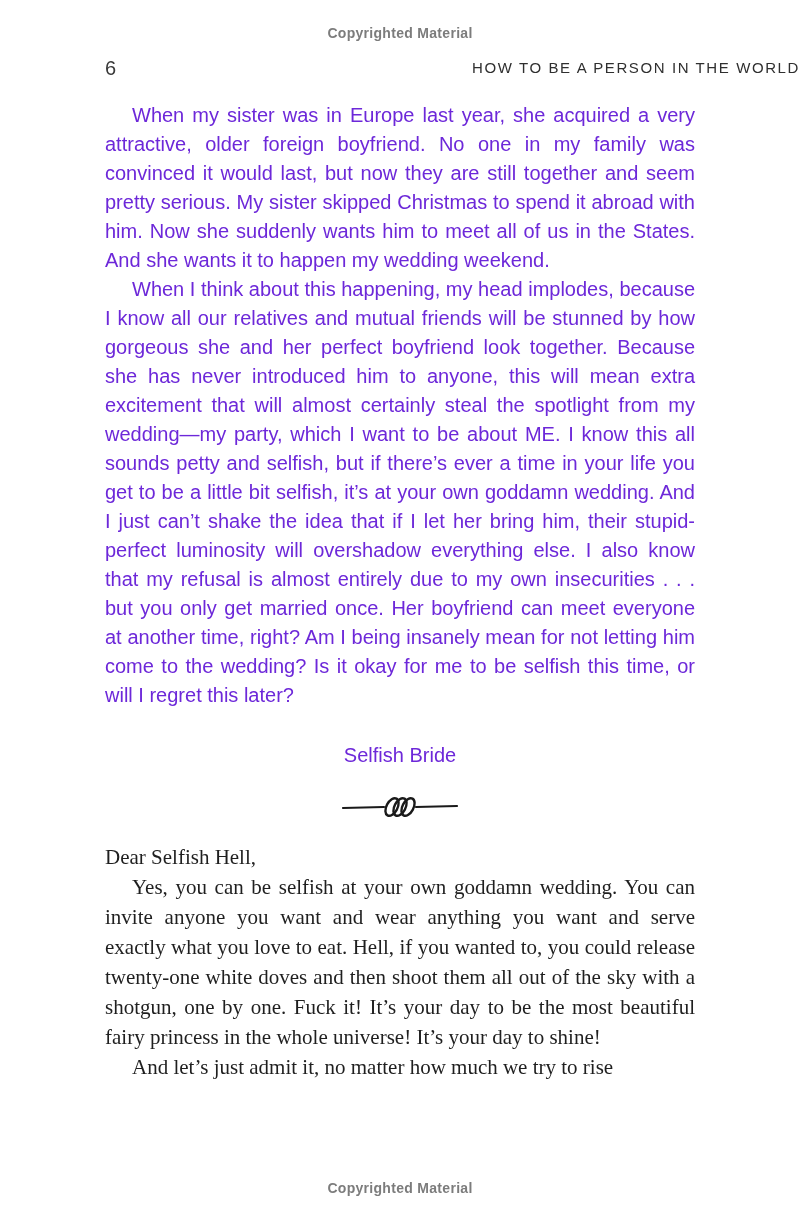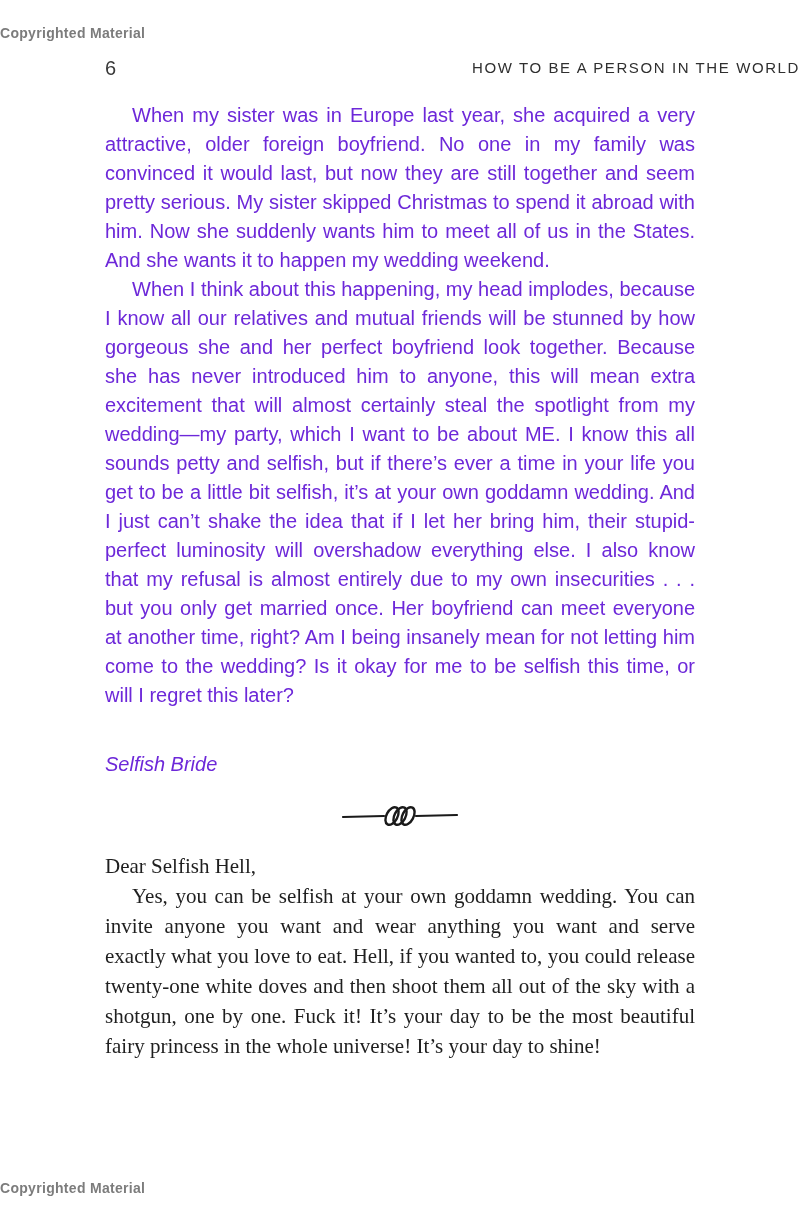--- a/index.html
+++ b/index.html
@@ -5,20 +5,21 @@
   html,body{margin:0;padding:0;background:#ffffff;}
   .page{
     position:relative;
     width:800px;
     height:1219px;
     background:#ffffff;
     overflow:hidden;
     box-sizing:border-box;
   }
   .copyright{
+    text-align:center;
     font-family:"Liberation Sans",sans-serif;
     font-weight:bold;
     font-size:14px;
     letter-spacing:0.3px;
     color:#7c7c7c;
   }
   .copyright.top{padding-top:25px;}
   .copyright.bottom{position:absolute;left:0;right:0;bottom:23px;}
   .header-row{
     position:relative;
@@ -49,23 +50,22 @@
   .letter p{
     margin:0;
     font-family:"Liberation Sans",sans-serif;
     font-size:20px;
     line-height:29px;
     color:#6d28d9;
     text-align:justify;
   }
   .letter p.indent{text-indent:27px;}
   .letter p.signature{
-    margin-top:40px;
-    font-style:italic;
-    text-align:left;
+    margin-top:31px;
+    text-align:center;
     text-indent:0;
   }
   .divider{
     width:150px;
     margin:24px auto 22px auto;
     display:flex;
     justify-content:center;
     align-items:center;
   }
   .response{
@@ -109,17 +109,18 @@
         <ellipse cx="52" cy="13" rx="5.5" ry="9.5" transform="rotate(28 52 13)"></ellipse>
         <ellipse cx="60" cy="13" rx="5.5" ry="9.5" transform="rotate(28 60 13)"></ellipse>
         <ellipse cx="68" cy="13" rx="5.5" ry="9.5" transform="rotate(28 68 13)"></ellipse>
       </g>
     </svg>
   </div>
 
   <div class="response">
     <p class="salutation">Dear Selfish Hell,</p>
     <p class="indent">Yes, you can be selfish at your own goddamn wedding. You can invite anyone you want and wear anything you want and serve exactly what you love to eat. Hell, if you wanted to, you could release twenty-one white doves and then shoot them all out of the sky with a shotgun, one by one. Fuck it! It’s your day to be the most beautiful fairy princess in the whole universe! It’s your day to shine!</p>
+    <p class="indent">And let’s just admit it, no matter how much we try to rise</p>
   </div>
 
   <div class="copyright bottom">Copyrighted Material</div>
 
 </div>
 
 </body></html>

